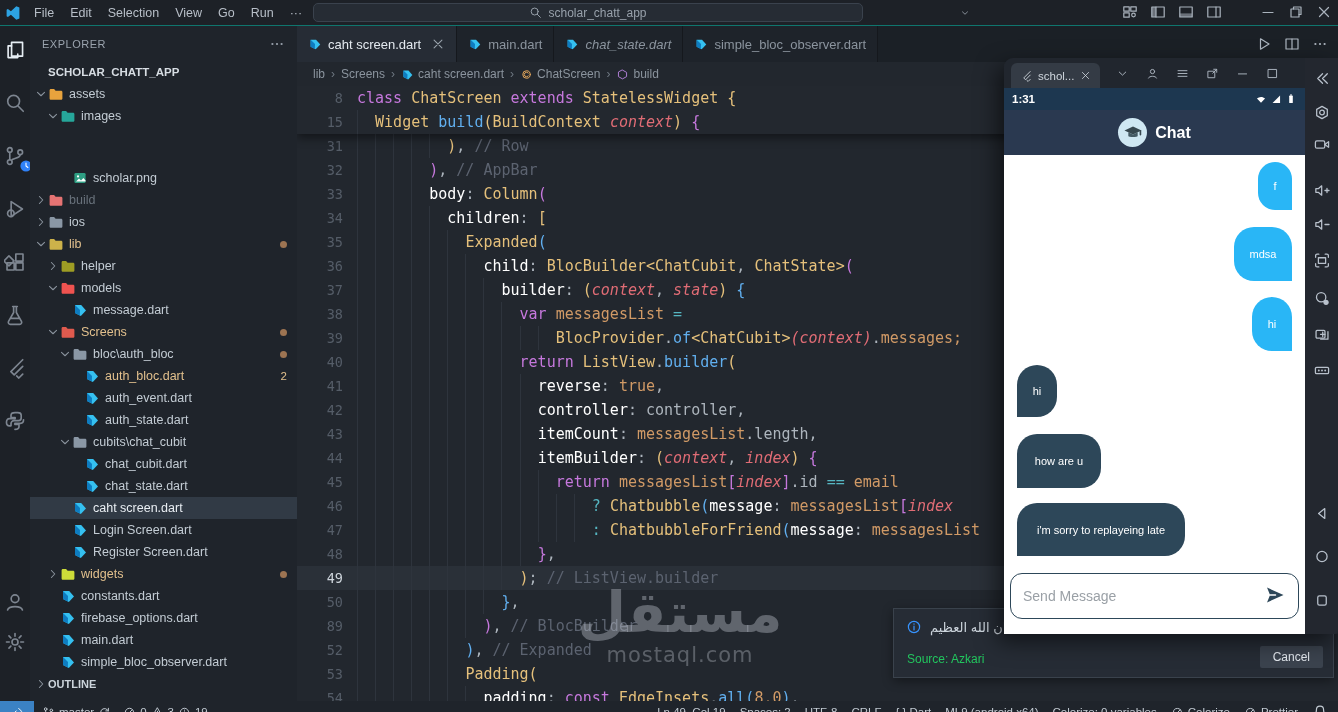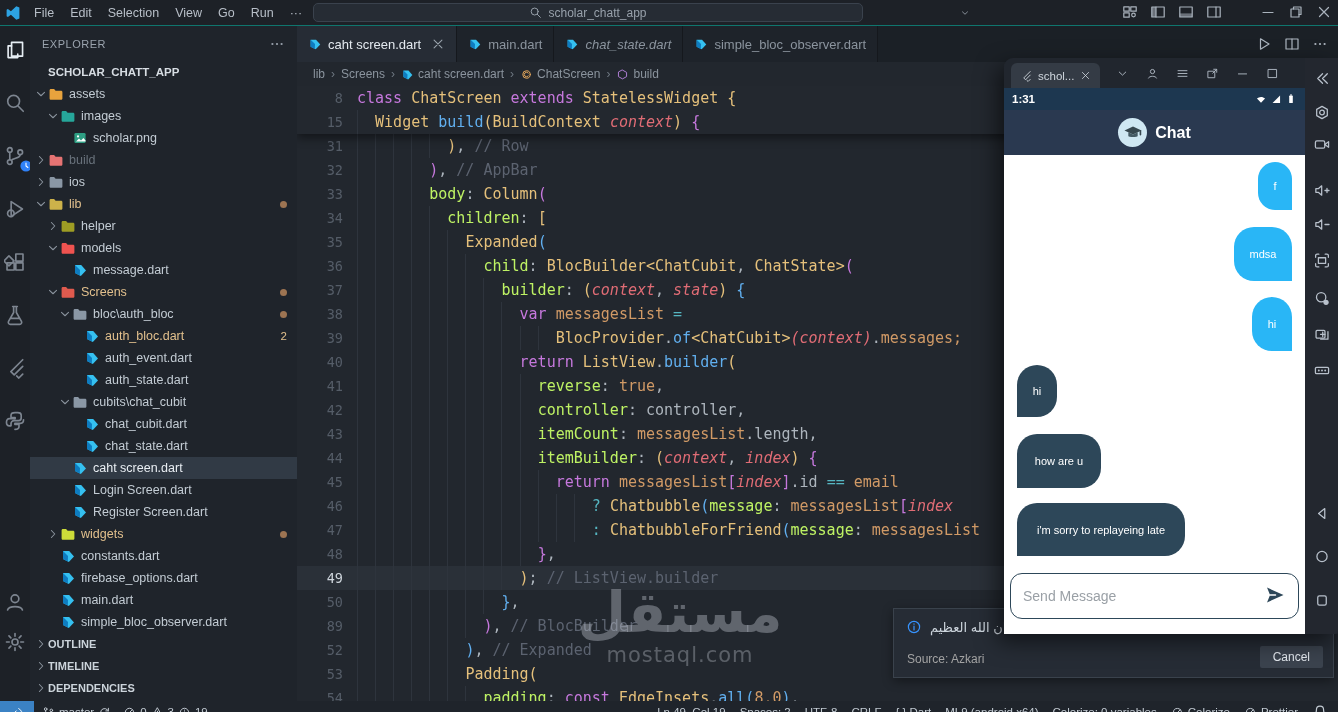--- a/index.html
+++ b/index.html
@@ -52,32 +52,32 @@
   #breadcrumb .ic{width:13px;height:13px}
   
   #codearea{position:absolute;left:297px;top:86px;right:0;bottom:11px;overflow:hidden;z-index:1}
   .cl{height:24px;line-height:24px;display:flex;white-space:pre;font-family:"DejaVu Sans Mono",monospace;font-size:15px;color:#adb5bd}
   .cl .ln{flex:0 0 46px;width:46px;text-align:right;margin-right:14px;color:#555d68;font-size:13.5px}
   .cl .ct{position:relative}
   .cl .guides{position:absolute;left:0;top:0;bottom:0;background:repeating-linear-gradient(to right,#2e343d 0 1px,transparent 1px 18.06px)}
   .cl.cur{background:#2a3038}
   .cl.cur .ln{color:#ced5dc}
   #sticky{position:relative;background:#23282f;box-shadow:0 4px 9px rgba(0,0,0,.45);z-index:3}
-  .kw{color:#c678dd}.ty{color:#e5c07b}.fn{color:#61afef}.pr{color:#bef264}
+  .kw{color:#c678dd}.ty{color:#e5c07b}.fn{color:#61afef}.pr{color:#ffffff}
   .pi{color:#e06c75;font-style:italic}.vr{color:#d19a66}.op{color:#56b6c2}
   .pl{color:#adb5bd}.cm{color:#5c6370}.b1{color:#e5c07b}.b2{color:#c678dd}.b3{color:#61afef}
   
   #watermark{position:absolute;left:575px;top:583px;width:210px;text-align:center;z-index:6;pointer-events:none;font-family:"DejaVu Sans",sans-serif}
   #watermark .l1{font-size:56px;font-weight:bold;color:rgba(190,196,205,.40);line-height:60px}
   #watermark .l2{font-size:21px;letter-spacing:1px;color:rgba(190,196,205,.36)}
   
   #notif{position:absolute;left:893px;top:608px;width:441px;height:70px;background:#262c35;border:1px solid #3a424c;box-shadow:0 3px 10px rgba(0,0,0,.4);z-index:7}
   #notif .row1{display:flex;align-items:center;gap:8px;padding:10px 12px 0}
   #notif .msg{color:#cdd5dd;font-size:13px}
-  #notif .src{position:absolute;left:13px;bottom:11px;color:#a3a3a3;font-size:12px}
+  #notif .src{position:absolute;left:13px;bottom:11px;color:#22c55e;font-size:12px}
   #cancelbtn{position:absolute;right:10px;bottom:9px;background:#3b434e;color:#e3e8ee;padding:4px 13px;font-size:12px;border-radius:2px}
   
   #emu{position:absolute;left:1004px;top:58px;width:334px;height:576px;display:flex;z-index:10;box-shadow:-6px 8px 22px rgba(0,0,0,.55);border-radius:9px 0 0 3px}
   #phone{width:301px;display:flex;flex-direction:column;border-radius:9px 0 0 0;overflow:hidden}
   #emtitle{height:30px;background:#21262e;display:flex;align-items:flex-end;padding-left:7px;flex:0 0 30px}
   #emtab{height:25px;display:flex;align-items:center;gap:6px;background:#343b45;border-radius:6px 6px 0 0;padding:0 9px;font-size:11.5px;color:#cfd6dd;margin-bottom:0}
   #emtab .ic{width:12px;height:12px}
   #emwin-icons{display:flex;align-items:center;gap:17px;margin-left:16px;height:30px;color:#aab3bd}
   #emwin-icons .ic{width:13px;height:13px}
   #astatus{height:22px;background:#1d3750;display:flex;align-items:center;padding:0 8px;color:#fff;font-size:11.5px;font-weight:bold;flex:0 0 22px}
@@ -361,21 +361,21 @@
         </span>
         <span class="ic ficon">
           <svg viewBox="0 0 16 16">
             <g stroke="currentColor" stroke-width="1.2" fill="none" stroke-linecap="round" stroke-linejoin="round">
               <path d="M1.6 4.2c0-.7.6-1.3 1.3-1.3h3.2l1.5 1.8h5.5c.7 0 1.3.6 1.3 1.3v6.5c0 .7-.6 1.3-1.3 1.3H2.9c-.7 0-1.3-.6-1.3-1.3z" fill="#26a69a" stroke="none"></path>
             </g>
           </svg>
         </span>
         <span class="lbl">images</span>
       </div>
-      <div class="trow" style="padding-left: 28px;">
+      <div class="trow" style="padding-left: 28px; margin-top: 40px;">
         <span class="slot"></span>
         <span class="ic ficon">
           <svg viewBox="0 0 16 16">
             <g stroke="currentColor" stroke-width="1.2" fill="none" stroke-linecap="round" stroke-linejoin="round">
               <rect x="2.4" y="2.9" width="11.2" height="10.2" rx="1.4" fill="#2e9e83" stroke="none"></rect>
               <circle cx="6" cy="6.4" r="1.1" fill="#fff" stroke="none"></circle>
               <path d="M4 11.6l3-3 2 2 2.4-2.6 2.2 2.6v1z" fill="#fff" stroke="none"></path>
             </g>
           </svg>
         </span>

